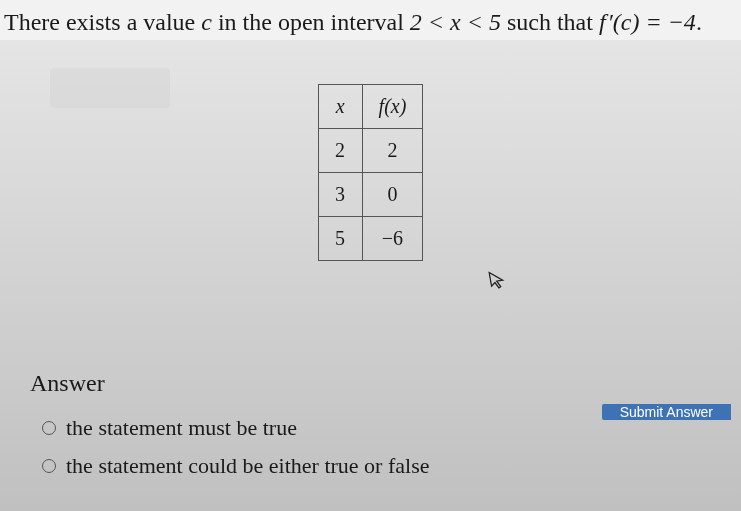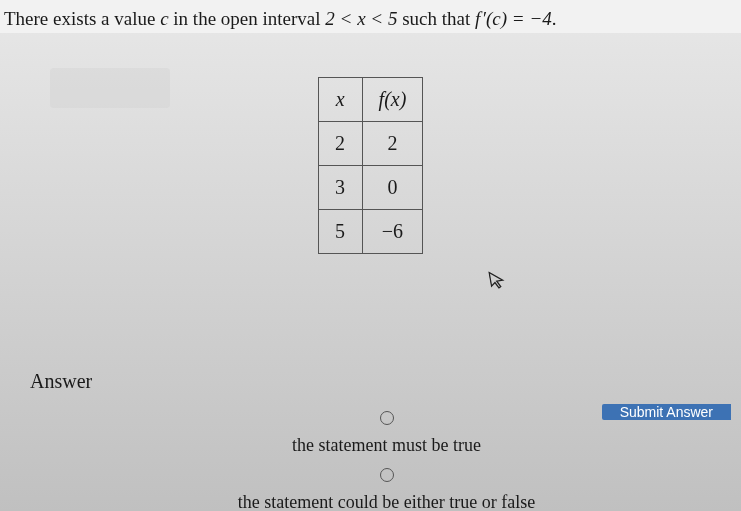--- a/index.html
+++ b/index.html
@@ -8,21 +8,21 @@
     width: 741px;
     height: 511px;
     font-family: Georgia, 'Times New Roman', serif;
     background: linear-gradient(180deg, #e8e8e8 0%, #d8d8d8 40%, #c0c0c0 100%);
     overflow: hidden;
     position: relative;
     color: #1a1a1a;
   }
   .question {
     padding: 6px 10px 0 4px;
-    font-size: 19px;
+    font-size: 24px;
     line-height: 1.4;
     background: #f2f2f2;
   }
   .math-i { font-style: italic; font-family: 'Times New Roman', serif; }
   .watermark {
     position: absolute;
     top: 68px;
     left: 50px;
     width: 120px;
     height: 40px;
@@ -55,33 +55,32 @@
     color: #222;
     transform: rotate(-10deg);
   }
   .answer-section {
     position: absolute;
     top: 370px;
     left: 30px;
     right: 10px;
   }
   .answer-heading {
-    font-size: 20px;
+    font-size: 24px;
     margin-bottom: 18px;
   }
   .options {
     margin-left: 12px;
   }
   .opt {
     display: flex;
     align-items: center;
     gap: 10px;
-    font-size: 18px;
+    font-size: 22px;
     margin-bottom: 12px;
-    flex-direction: column;
   }
   .radio {
     width: 14px;
     height: 14px;
     border: 1.5px solid #555;
     border-radius: 50%;
     flex-shrink: 0;
   }
   .submit-btn {
     position: absolute;

